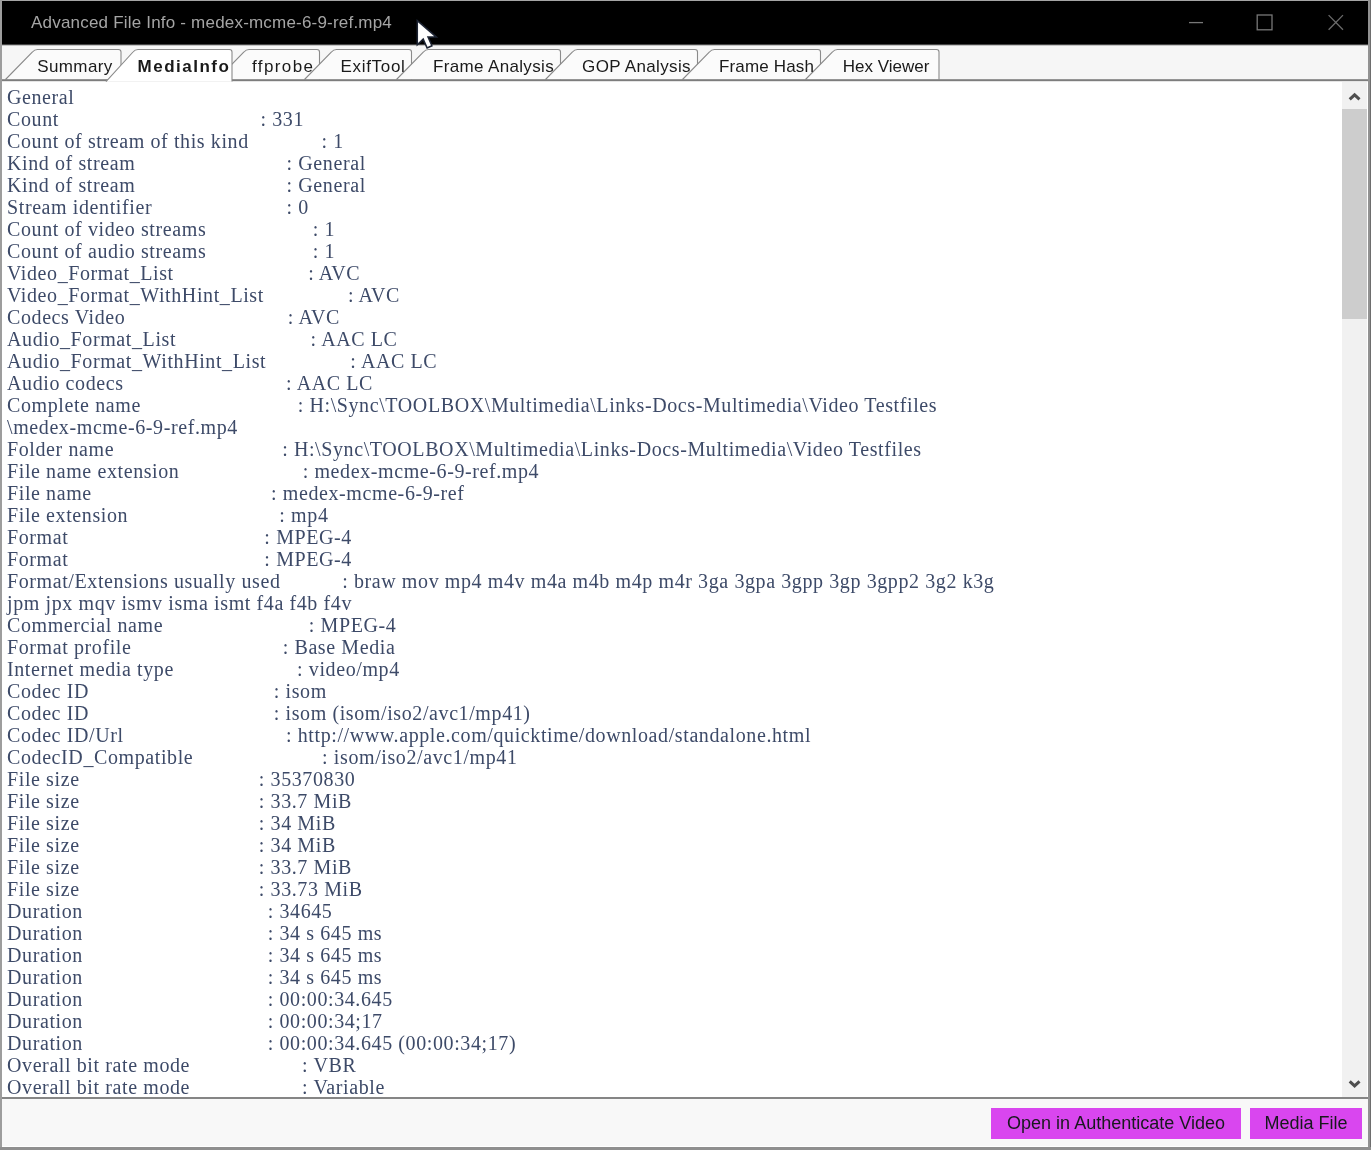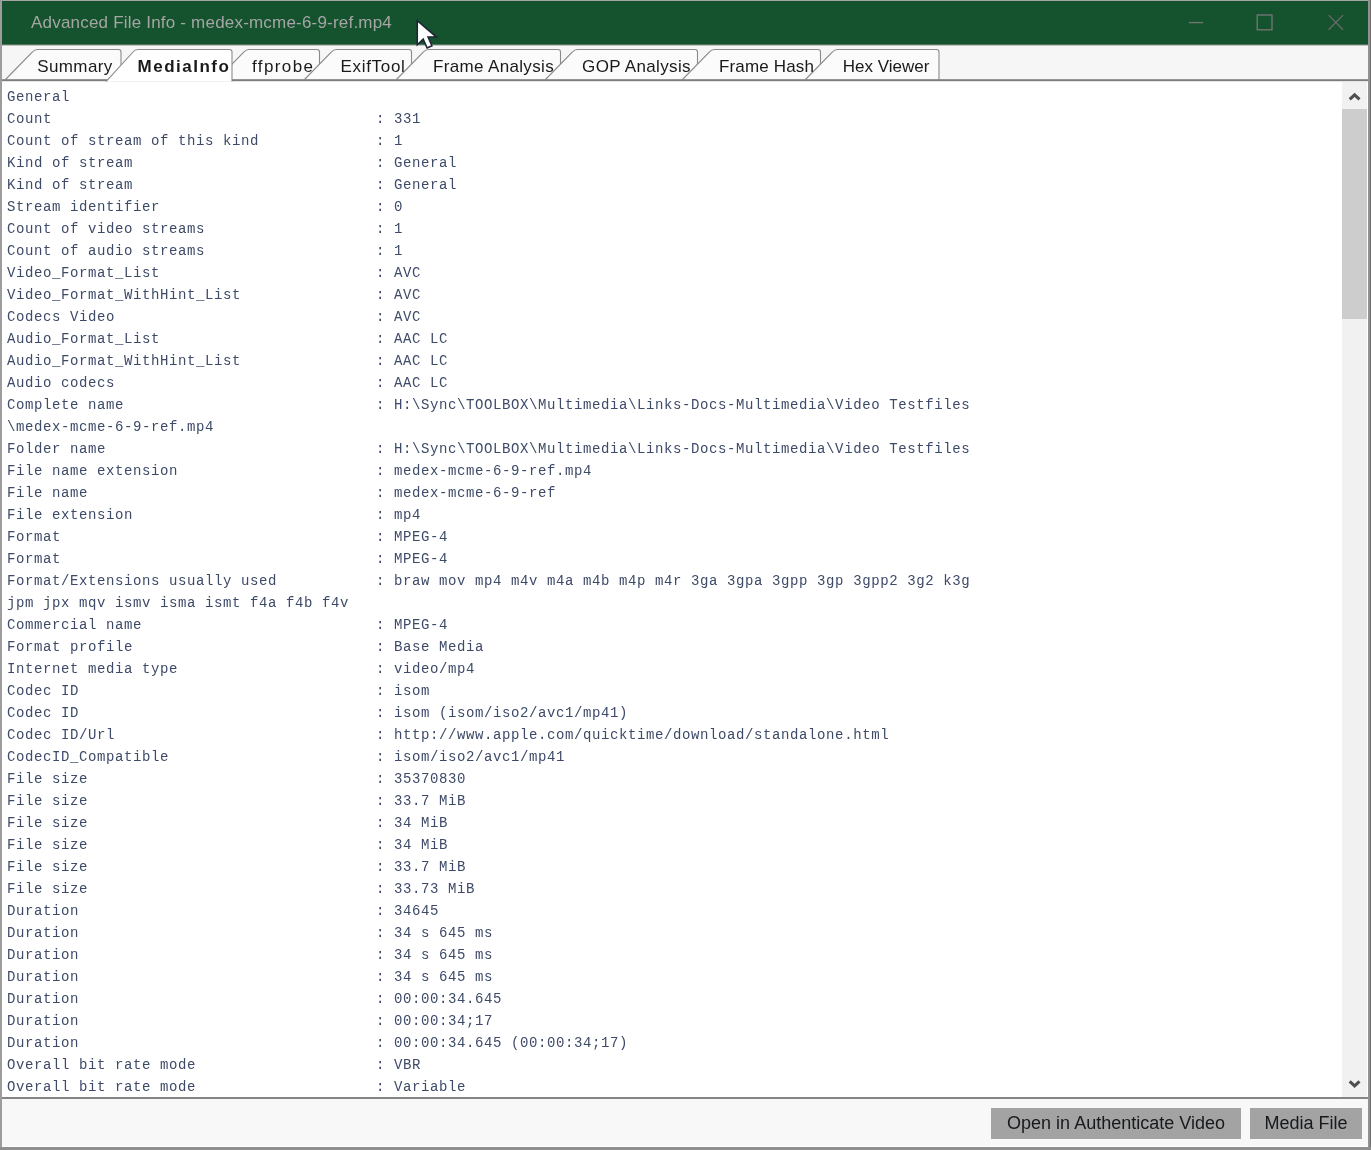--- a/index.html
+++ b/index.html
@@ -1,27 +1,27 @@
 <!DOCTYPE html>
 <html><head>
 <meta charset="utf-8">
 <style>
 * { margin:0; padding:0; box-sizing:border-box; }
 html,body { width:1371px; height:1150px; background:#ffffff; overflow:hidden; }
 body { position:relative; font-family:"Liberation Sans", sans-serif; }
-#titlebar { position:absolute; left:0; top:0; width:1371px; height:44.6px; background:#14532d; }
+#titlebar { position:absolute; left:0; top:0; width:1371px; height:44.6px; background:#000000; }
 #title { position:absolute; left:31px; top:13px; font-size:17px; color:#a5a5a5; letter-spacing:0.2px; }
 #tabsvg { position:absolute; left:0; top:0; }
-#mono { position:absolute; left:7px; top:85.8px; font-family:Liberation Mono, monospace; font-size:14px; letter-spacing:0.6px; line-height:22px; color:#3d4a68; white-space:pre; }
+#mono { position:absolute; left:7px; top:85.8px; font-family:Liberation Serif, serif; font-size:20px; letter-spacing:0.6px; line-height:22px; color:#3d4a68; white-space:pre; }
 #sbar { position:absolute; left:1342px; top:82px; width:25px; height:1014.8px; background:#f1f1f1; }
 #sthumb { position:absolute; left:1342px; top:109px; width:24.5px; height:209.5px; background:#cdcdcd; }
 #botborder { position:absolute; left:0; top:1096.5px; width:1371px; height:2px; background:#858585; }
 #botbar { position:absolute; left:0; top:1098.5px; width:1371px; height:47.7px; background:#f8f8f8; }
 #botwhite { position:absolute; left:0; top:1146.2px; width:1371px; height:1.2px; background:#ffffff; }
-.btn { position:absolute; top:1108px; height:31px; background:#a3a3a3; font-size:18px; color:#17191c; text-align:center; line-height:31px; }
+.btn { position:absolute; top:1108px; height:31px; background:#d946ef; font-size:18px; color:#17191c; text-align:center; line-height:31px; }
 #btn1 { left:991px; width:250px; }
 #btn2 { left:1250px; width:112px; }
 #wb_top { position:absolute; left:0; top:0; width:1371px; height:1.1px; background:#a5a5a5; }
 #wb_left { position:absolute; left:0; top:0; width:1.8px; height:1150px; background:#9d9d9d; }
 #wb_right { position:absolute; left:1368px; top:0; width:1.8px; height:1150px; background:#929292; }
 #wb_right2 { position:absolute; left:1369.8px; top:0; width:1.2px; height:1150px; background:#6e6e6e; }
 #wb_bottom { position:absolute; left:0; top:1147.4px; width:1371px; height:2.6px; background:#8f8f8f; }
 </style>
 </head>
 <body>

